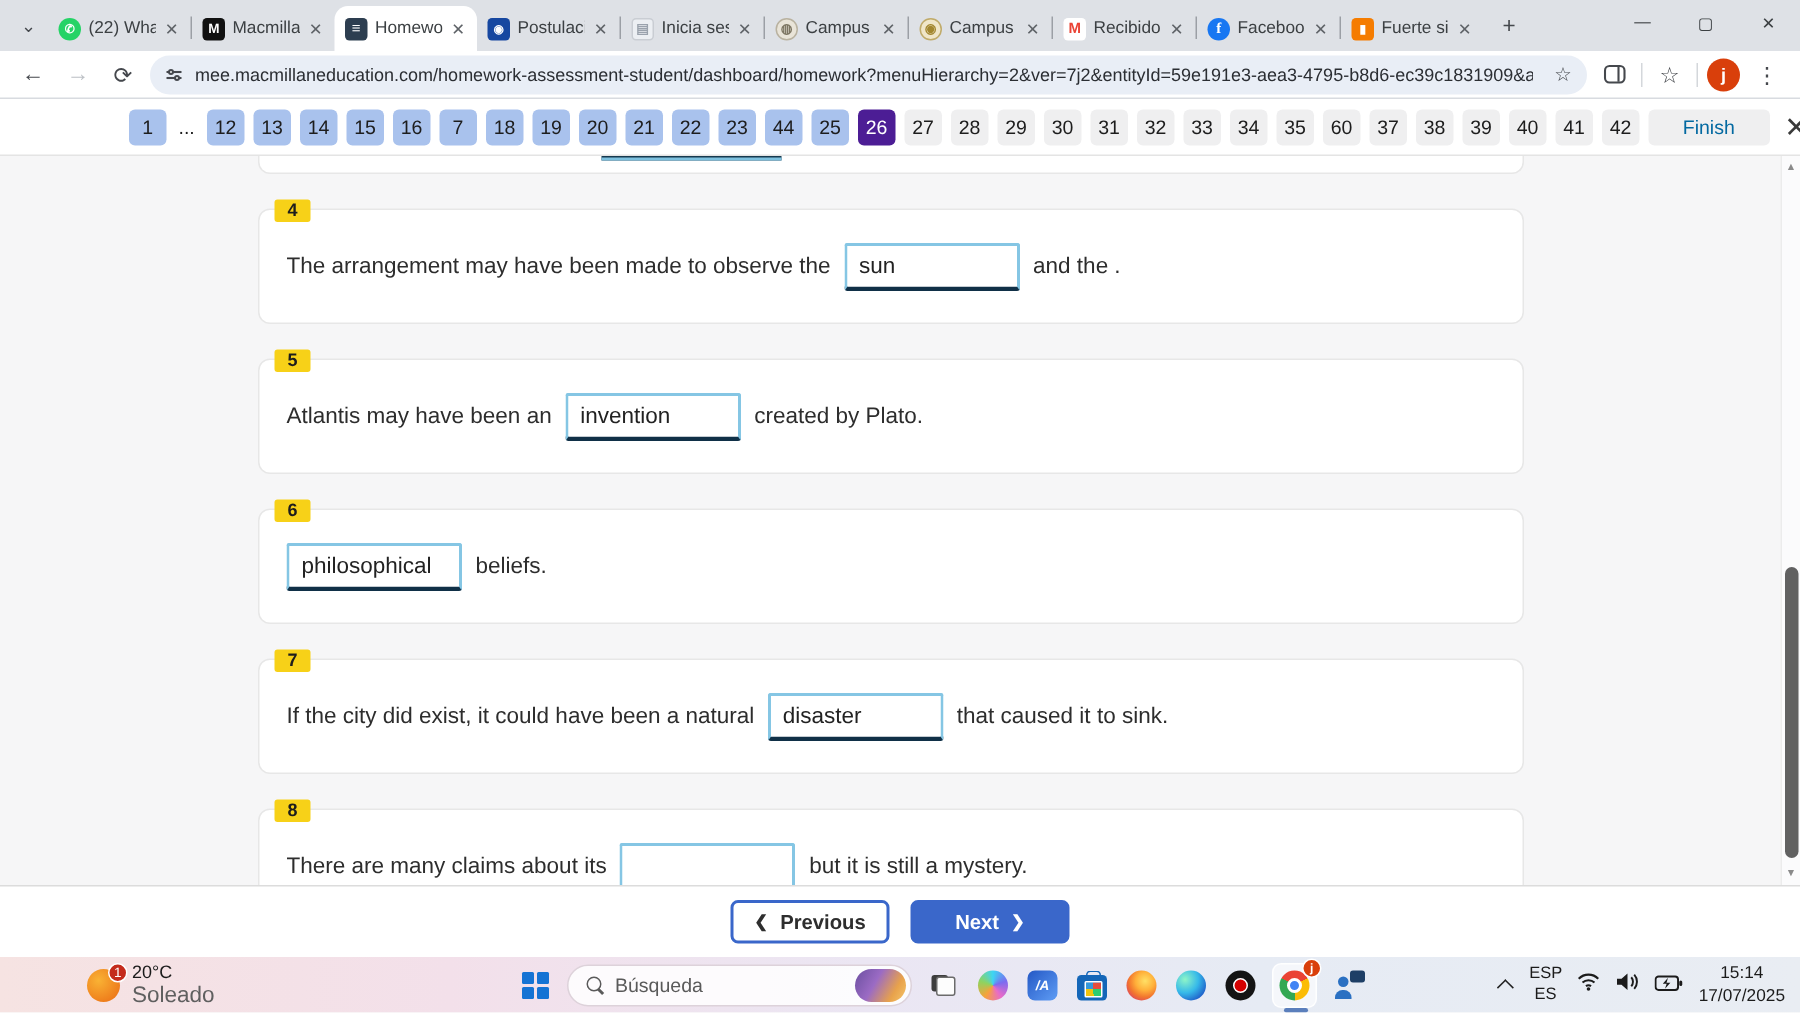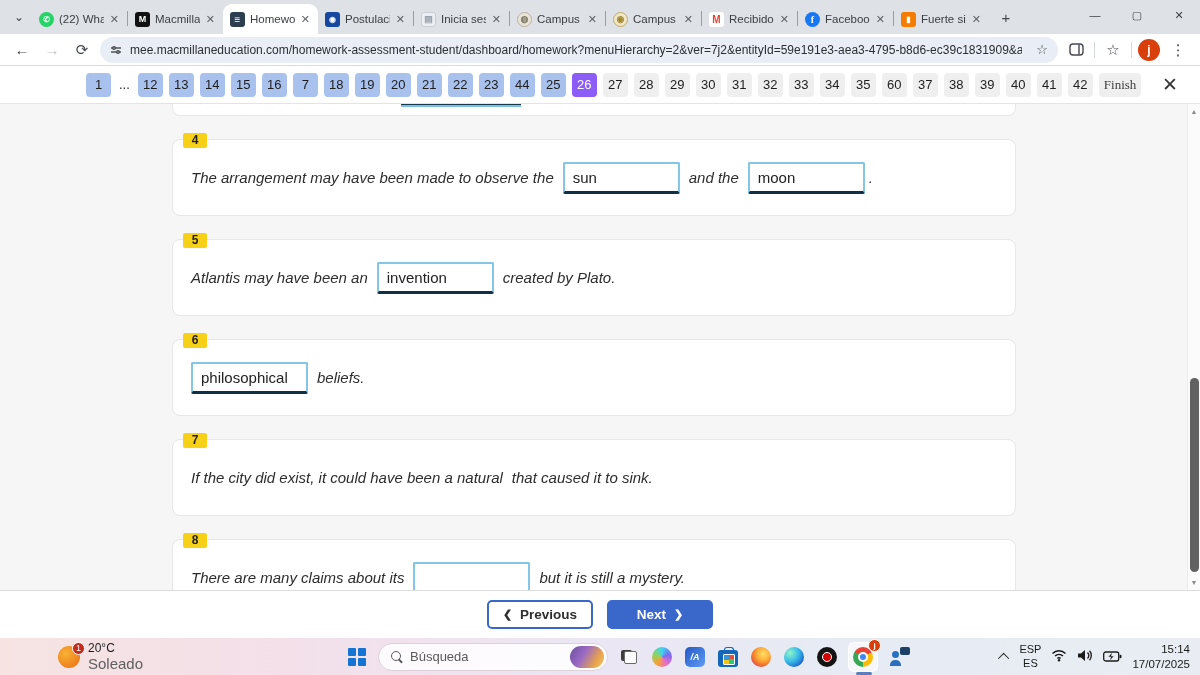--- a/index.html
+++ b/index.html
@@ -59,41 +59,41 @@
   .tbdiv { width:1px; height:16px; background:#d4d7db; flex-shrink:0; }
   .avatar { width:22px; height:22px; border-radius:50%; background:#d93f0b; color:#fff; font-size:12px;
             font-weight:bold; display:flex; align-items:center; justify-content:center; flex-shrink:0; }
 
   
   .qnav { position:absolute; top:66px; left:0; right:0; height:38px; background:#fff;
           border-bottom:1px solid #e4e4e4; display:flex; align-items:center; padding:0 18px 0 86px; gap:6px; }
   .nav-btn { min-width:25px; height:24px; padding:0 5px; border-radius:4px; font-size:13px; color:#1d1d1d;
              display:flex; align-items:center; justify-content:center; flex-shrink:0; }
   .nav-btn.answered { background:#a9c2ed; }
-  .nav-btn.current { background:#8b5cf6; color:#fff; }
+  .nav-btn.current { background:#4c1d95; color:#fff; }
   .nav-btn.default { background:#efeff0; }
   .nav-btn.ellipsis { background:transparent; padding:0 2px; min-width:12px; }
-  .finish-btn { height:24px; padding:0 5px; border-radius:4px; background:#efeff0; font-size:13px;
-                color:#404040; display:flex; align-items:center; flex-shrink:0;font-family:Liberation Serif, serif; }
+  .finish-btn { height:24px; padding:0 23px; border-radius:4px; background:#efeff0; font-size:13px;
+                color:#0369a1; display:flex; align-items:center; flex-shrink:0; }
   .assess-close { margin-left:auto; font-size:19px; color:#3a3a3a; padding:0 4px; }
 
   
   .content { position:absolute; top:104px; left:0; right:0; height:486px; background:#f6f6f7; overflow:hidden; }
   .cards { position:absolute; left:172px; width:844px; top:0; }
   .partial-card { height:12px; background:#fff; border:1px solid #e7e7e7; border-top:none;
                   border-radius:0 0 8px 8px; position:relative; }
   .partial-bar { position:absolute; left:228px; top:-1px; width:120px; height:4px; background:#16394e;
                  border-bottom:2px solid #7cc0de; }
   .q-card { margin-top:23px; height:77px; background:#fff; border:1px solid #e7e7e7; border-radius:8px;
             position:relative; display:flex; align-items:center; padding:0 18px; }
   .q-badge { position:absolute; top:-7px; left:10px; background:#f7d118; color:#1d1d1d; font-size:12px;
              font-weight:bold; height:15px; line-height:15px; min-width:24px; text-align:center;
              padding:0 7px; border-radius:2px; }
   .q-line { display:flex; align-items:center; font-size:15px; color:#2d2d2d; white-space:nowrap; }
-  .q-text { margin-right:9px;font-style:italic; }
+  .q-text { margin-right:9px; }
   .q-text.tight { margin-left:-5px; margin-right:0; }
   .q-input { width:117px; height:32px; border:2px solid #85c6e4; border-bottom:3px solid #103047;
              border-radius:2px; padding:0 8px; font-size:15px; color:#222; background:#fff;
              font-family:"Liberation Sans",sans-serif; margin-right:9px; outline:none; }
 
   
   .scrollbar { position:absolute; top:0; right:0; bottom:0; width:13px; background:#fbfbfc;
                border-left:1px solid #ececec; }
   .sb-arrow { position:absolute; left:0; width:12px; text-align:center; font-size:7px; color:#8a8a8a; }
   .sb-up { top:4px; } .sb-down { bottom:4px; }
@@ -164,21 +164,21 @@
             border:1px solid #fff; z-index:2; }
   .underline { position:absolute; bottom:-4px; left:7px; width:16px; height:3px; background:#5b7fbc; border-radius:2px; }
   .personchat { width:18px; height:18px; position:relative; }
   .personchat::before { content:""; position:absolute; left:2px; top:3px; width:7px; height:7px; border-radius:50%; background:#2a70c2; }
   .personchat::after { content:""; position:absolute; left:0; bottom:0; width:11px; height:6px; border-radius:5px 5px 0 0; background:#2a70c2; }
   .bubble { position:absolute; right:-2px; top:-1px; width:10px; height:8px; background:#1e3f66; border-radius:2px; }
   .tray { position:absolute; right:10px; display:flex; align-items:center; gap:10px; height:100%; }
   .caret { width:8px; height:8px; border-left:1.5px solid #222; border-top:1.5px solid #222;
            transform:rotate(45deg) translateY(2px); }
   .lang { font-size:11px; color:#1b1b1b; text-align:center; line-height:1.25; }
-  .clock { font-size:11.5px; color:#1b1b1b; text-align:right; line-height:1.3; }
+  .clock { font-size:11.5px; color:#1b1b1b; text-align:center; line-height:1.3; }
 </style>
 </head>
 <body>
 
 <div class="tabstrip">
   <div class="tabsearch">⌄</div>
   <div class="tab">
     <span class="fav fav-wa"></span>
     <span class="ttl">(22) Whats</span>
     <span class="tclose">✕</span>
@@ -318,21 +318,20 @@
   <div class="cards">
     <div class="partial-card">
       <div class="partial-bar"></div>
     </div>
   <div class="q-card">
         <div class="q-badge">4</div>
         <div class="q-line">
           <span class="q-text">The arrangement may have been made to observe the</span>
           <input class="q-input" value="sun" style="">
           <span class="q-text">and the</span>
-          <input class="q-input" value="moon" style="">
           <span class="q-text tight">.</span>
         </div>
       </div>
       <div class="q-card">
         <div class="q-badge">5</div>
         <div class="q-line">
           <span class="q-text">Atlantis may have been an</span>
           <input class="q-input" value="invention" style="">
           <span class="q-text">created by Plato.</span>
         </div>
@@ -341,20 +340,21 @@
         <div class="q-badge">6</div>
         <div class="q-line">
           <input class="q-input" value="philosophical" style="">
           <span class="q-text">beliefs.</span>
         </div>
       </div>
       <div class="q-card">
         <div class="q-badge">7</div>
         <div class="q-line">
           <span class="q-text">If the city did exist, it could have been a natural</span>
+          <input class="q-input" value="disaster" style="">
           <span class="q-text">that caused it to sink.</span>
         </div>
       </div>
       <div class="q-card">
         <div class="q-badge">8</div>
         <div class="q-line">
           <span class="q-text">There are many claims about its</span>
           <input class="q-input" style="">
           <span class="q-text">but it is still a mystery.</span>
         </div>

